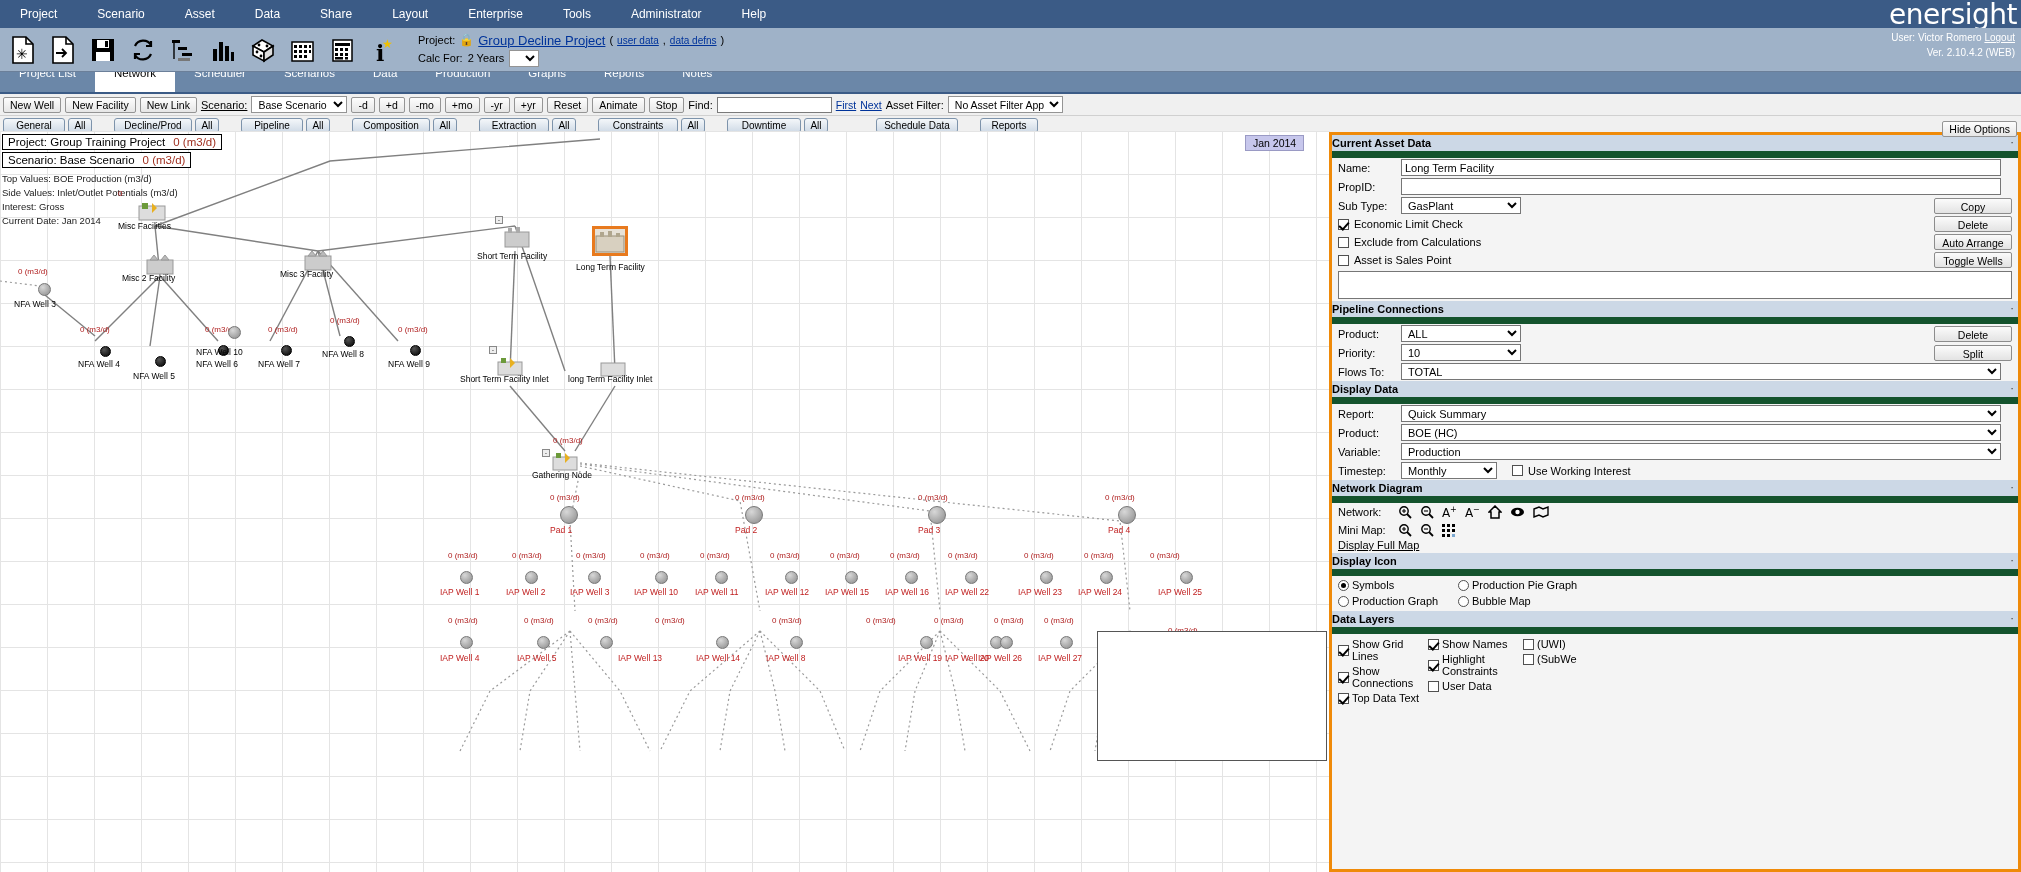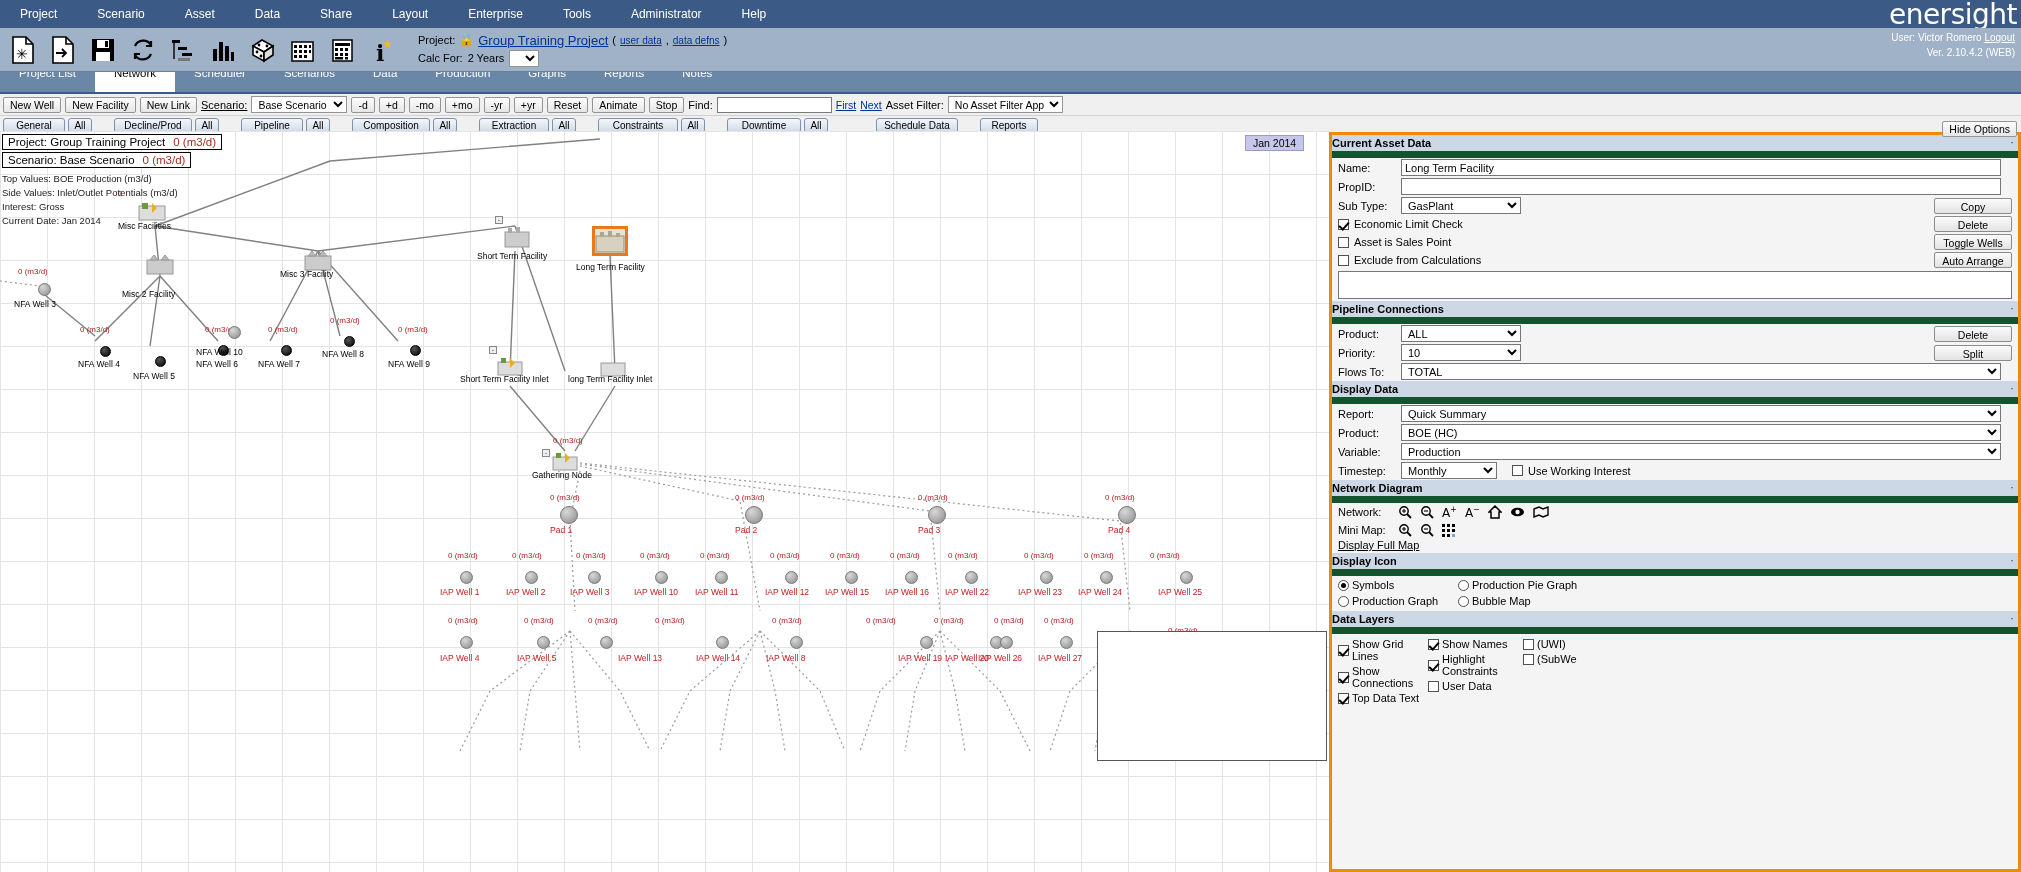--- a/index.html
+++ b/index.html
@@ -344,21 +344,21 @@
     <svg width="26" height="26" viewBox="0 0 26 26">
         <text x="6" y="24" font-size="22" font-family="DejaVu Serif" font-weight="bold">i</text>
         <text x="12" y="11" font-size="12" fill="#f0c000">★</text>
       </svg>
   </div>
 
   <div id="projinfo">
     <div id="projrow1">
       <span>Project:</span>
       <span class="lockicon">🔒</span>
-      <a href="#" id="projtitle">Group Training Project</a>
+      <a href="#" id="projtitle">Group Decline Project</a>
       <span>(</span>
         <a href="#" class="smalllink">user data</a>
         <span>,</span>
       <a href="#" class="smalllink">data defns</a>
         <span>)</span>
     </div>
     <div id="projrow2">
       <span>Calc For:</span>
       <span>2 Years</span>
       <select class="sel" style="width:30px"><option></option></select>
@@ -542,21 +542,21 @@
       </svg>
   </div>
   <div class="nlabel" style="left:118px;top:90px">Misc Facilities</div>
 
   <div class="node" style="left:145px;top:122px">
     <svg width="30" height="22" viewBox="0 0 30 22">
         <rect x="2" y="7" width="26" height="14" fill="#ccc" stroke="#999"></rect>
         <path d="M5 7l4-5 4 5zM16 7l4-5 4 5z" fill="#bbb" stroke="#999"></path>
       </svg>
   </div>
-  <div class="nlabel" style="left:122px;top:158px">Misc 2 Facility</div>
+  <div class="nlabel" style="left:122px;top:142px">Misc 2 Facility</div>
 
   <div class="node" style="left:303px;top:118px">
     <svg width="30" height="22" viewBox="0 0 30 22">
         <rect x="2" y="7" width="26" height="14" fill="#ccc" stroke="#999"></rect>
         <path d="M5 7l4-5 4 5zM16 7l4-5 4 5z" fill="#bbb" stroke="#999"></path>
       </svg>
   </div>
   <div class="nlabel" style="left:280px;top:138px">Misc 3 Facility</div>
 
   <div class="node" style="left:503px;top:95px">
@@ -830,29 +830,29 @@
     <button class="pbtn">Copy Asset(s)</button>
   </div>
   <div class="frow">
     <span class="chk on"></span>
     <span class="fval">Economic Limit Check</span>
     <div style="flex:1"></div>
     <button class="pbtn">Delete Asset(s)</button>
   </div>
   <div class="frow">
     <span class="chk"></span>
+    <span class="fval">Exclude from Calculations</span>
+    <div style="flex:1"></div>
+    <button class="pbtn">Auto Arrange</button>
+  </div>
+  <div class="frow">
+    <span class="chk"></span>
     <span class="fval">Asset is Sales Point</span>
     <div style="flex:1"></div>
     <button class="pbtn">Toggle Wells</button>
-  </div>
-  <div class="frow">
-    <span class="chk"></span>
-    <span class="fval">Exclude from Calculations</span>
-    <div style="flex:1"></div>
-    <button class="pbtn">Auto Arrange</button>
   </div>
   <div class="annotbox"></div>
 
   <div class="secthdr">
     <span>Pipeline Connections</span>
     <span class="dots">·</span>
   </div>
   <div class="frow">
     <span class="flabel">Product:</span>
     <select class="psel" style="width:120px"><option>ALL</option></select>

